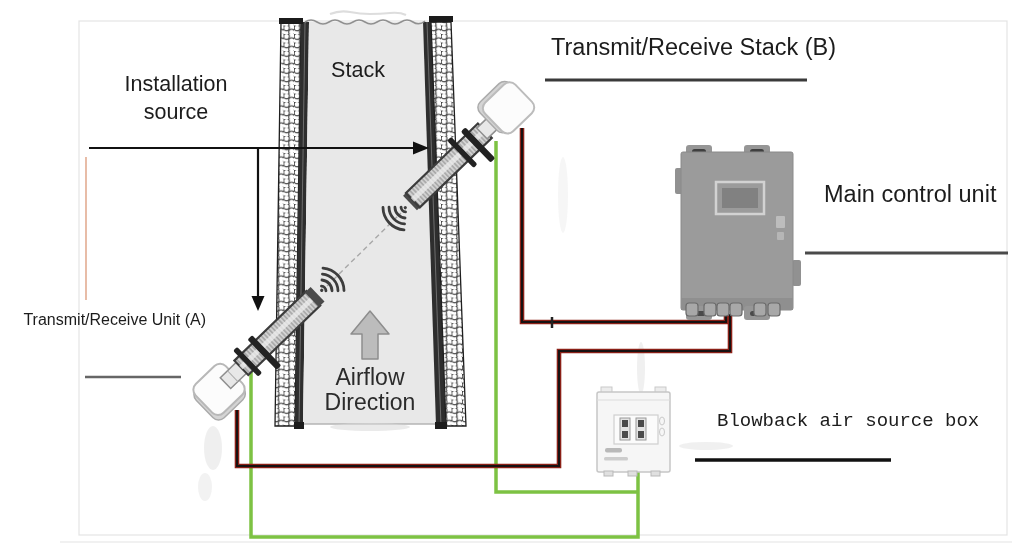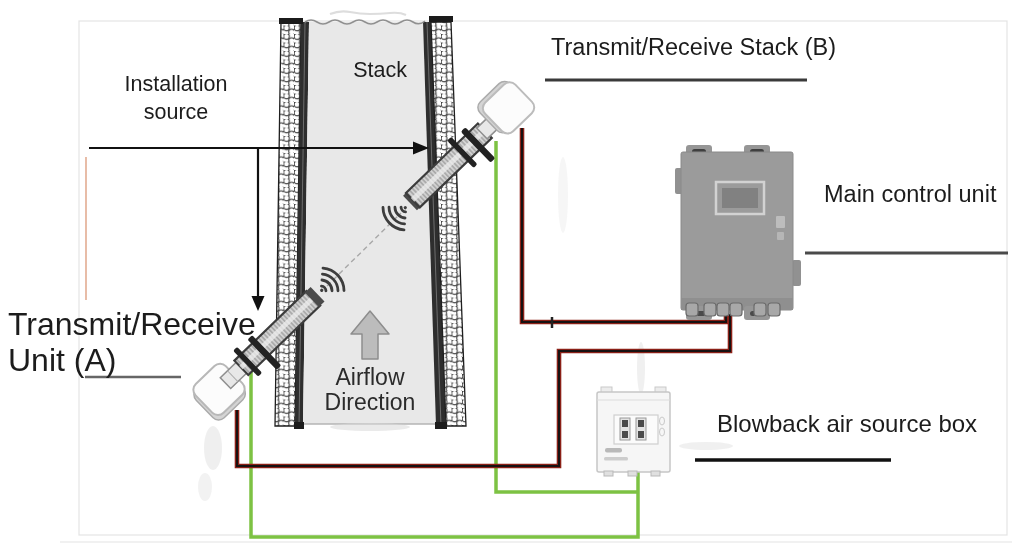--- a/index.html
+++ b/index.html
@@ -3,28 +3,28 @@
 <meta charset="utf-8">
 <style>
   html,body{margin:0;padding:0;background:#ffffff;}
   body{width:1024px;height:556px;position:relative;overflow:hidden;
        font-family:"Liberation Sans",sans-serif;}
   #scene{position:absolute;left:0;top:0;width:1024px;height:556px;}
   svg{position:absolute;left:0;top:0;}
   .lbl{position:absolute;color:var(--label_text,#1c1c1c);}
   .lbl-installation{left:108px;top:70px;width:136px;text-align:center;
       font-size:21.5px;line-height:28px;}
-  .lbl-stack{left:309px;top:58px;width:98px;text-align:right;font-size:21.5px;}
+  .lbl-stack{left:309px;top:58px;width:98px;text-align:center;font-size:21.5px;}
   .lbl-unit-b{left:551px;top:34px;font-size:23.5px;white-space:nowrap;}
   .lbl-mcu{left:824px;top:180px;width:178px;font-size:23.5px;line-height:29px;}
-  .lbl-unit-a{left:8px;top:306px;width:198px;text-align:left;
-      font-size:32px;line-height:36px;}
+  .lbl-unit-a{left:8px;top:306px;width:198px;text-align:right;
+      font-size:16px;line-height:28px;}
   .lbl-airflow{left:322px;top:365px;width:96px;text-align:center;
       font-size:23px;line-height:25px;color:#2b2b2b;}
-  .lbl-blowback{left:717px;top:410px;font-size:24px;white-space:nowrap;}
+  .lbl-blowback{left:717px;top:410px;font-size:19px;white-space:nowrap;font-family:Liberation Mono, monospace;}
 </style>
 </head>
 <body>
 
 <div id="scene">
 
 <svg width="1024" height="556" viewBox="0 0 1024 556">
   <defs>
     <pattern id="insul" width="10.5" height="8.5" patternUnits="userSpaceOnUse">
       <rect width="10.5" height="8.5" fill="#ffffff"></rect>

